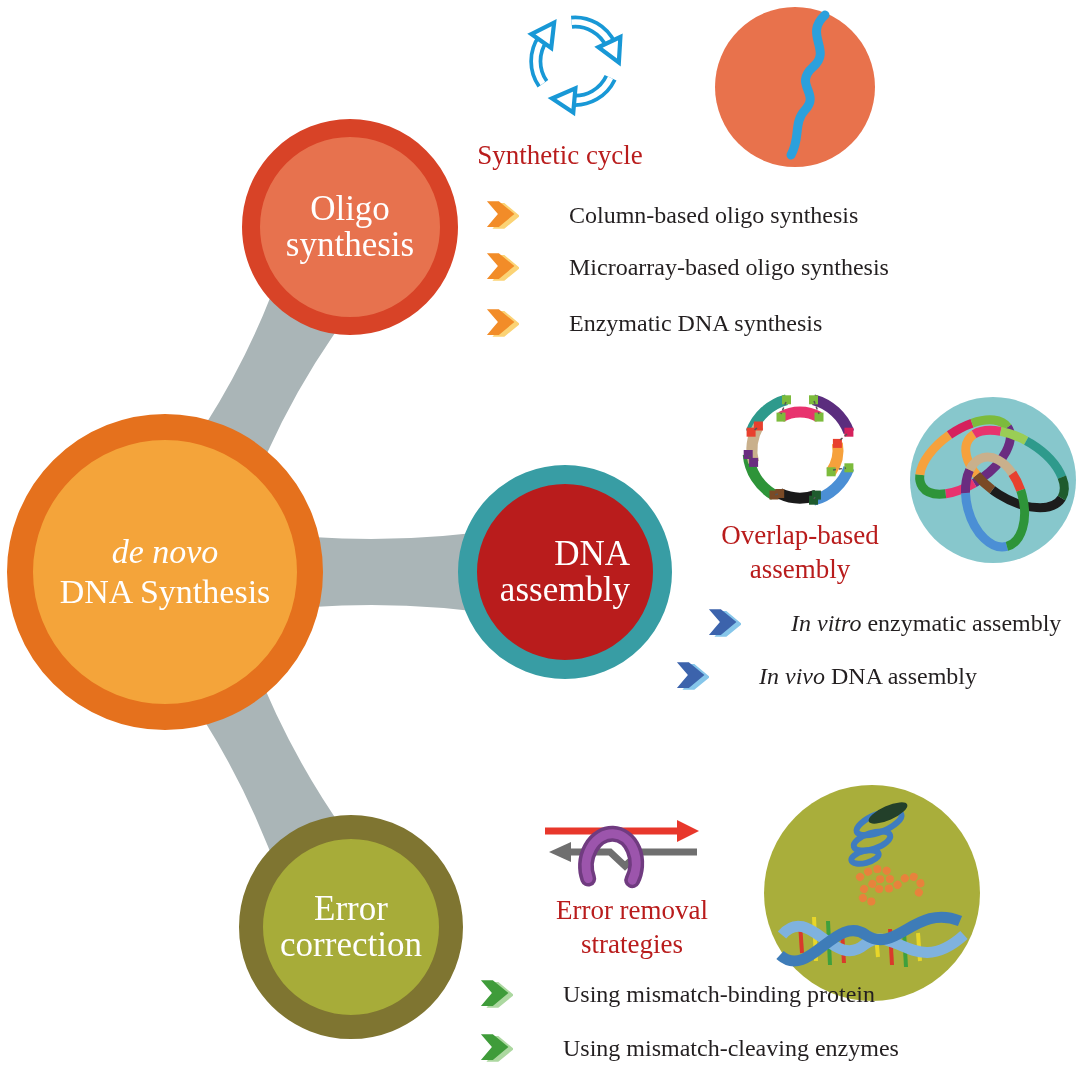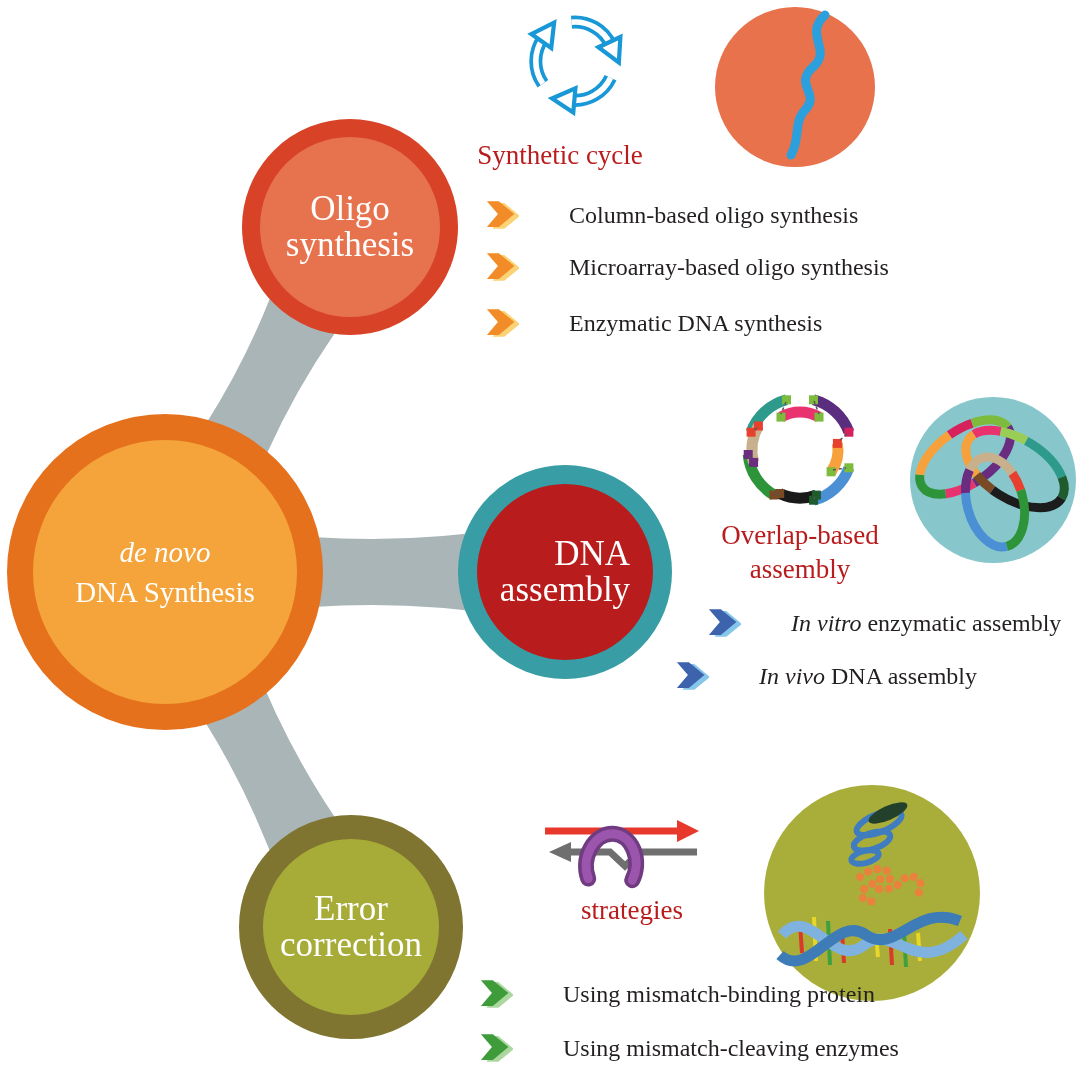--- a/index.html
+++ b/index.html
@@ -5,21 +5,21 @@
   html,body{margin:0;padding:0;background:#fff;}
   .stage{position:relative;width:1080px;height:1067px;background:#ffffff;overflow:hidden;
          font-family:"Liberation Serif","DejaVu Serif",serif;color:#231F20;}
   svg{display:block;}
   .abs{position:absolute;}
   .connectors{left:0;top:0;}
   .node{position:absolute;border-radius:50%;box-sizing:border-box;
         display:flex;align-items:center;justify-content:center;text-align:center;color:#fff;}
   .node .lbl{line-height:36px;font-size:35px;}
   .node-central{left:7px;top:414px;width:316px;height:316px;border:26px solid #E5711D;background:#F4A43A;}
-  .node-central .lbl{line-height:40px;font-size:29px;}
+  .node-central .lbl{line-height:40px;font-size:34px;}
   .node-oligo{left:242px;top:119px;width:216px;height:216px;border:18px solid #D84327;background:#E7724E;}
   .node-assembly{left:458px;top:465px;width:214px;height:214px;border:19px solid #389DA4;background:#b91c1c;text-align:right;}
   .node-error{left:239px;top:815px;width:224px;height:224px;border:24px solid #7F7531;background:#A7AC39;}
   .it{font-style:italic;}
   .caption{position:absolute;text-align:center;font-size:27px;line-height:34px;color:#b91c1c;}
   .row{position:absolute;display:flex;align-items:center;gap:14px;height:32px;}
   .row .txt{font-size:24px;white-space:nowrap;margin-left:36px;}
   .chev{width:33px;height:30px;flex:0 0 auto;}
   .chev-orange .echo{fill:#FBD375;} .chev-orange .main{fill:#F28C28;}
   .chev-blue .echo{fill:#86C6EA;}  .chev-blue .main{fill:#3C63AC;}
@@ -211,20 +211,21 @@
     <polygon points="142,15 164,26 142,37" fill="#E8372B"></polygon>
     <path d="M162,47 L105,47 L90,61 L75,47 L35,47" fill="none" stroke="#6F6F6F" stroke-width="7"></path>
     <polygon points="36,37 14,47 36,57" fill="#6F6F6F"></polygon>
     <g transform="rotate(6 78 48)">
       <path d="M56,76 A25,31 0 1 1 100,73" fill="none" stroke="#703B80" stroke-width="16" stroke-linecap="round"></path>
       <path d="M56,76 A25,31 0 1 1 100,73" fill="none" stroke="#9C55AC" stroke-width="9" stroke-linecap="round"></path>
     </g>
   </svg>
 
   <div class="caption" style="left:480px;top:893px;width:304px;">
+    <div>Error removal</div>
     <div>strategies</div>
   </div>
 
   <svg class="abs" style="left:764px;top:785px;" width="216" height="216" viewBox="0 0 216 216">
     <circle cx="108" cy="108" r="108" fill="#A9AE3B"></circle>
     <g fill="none" stroke="#3F7CC0" stroke-width="6">
       <ellipse cx="115" cy="38" rx="24" ry="9" transform="rotate(-22 115 38)"></ellipse>
       <ellipse cx="108" cy="56" rx="19" ry="8" transform="rotate(-18 108 56)"></ellipse>
       <ellipse cx="101" cy="72" rx="14" ry="6" transform="rotate(-14 101 72)"></ellipse>
     </g>

